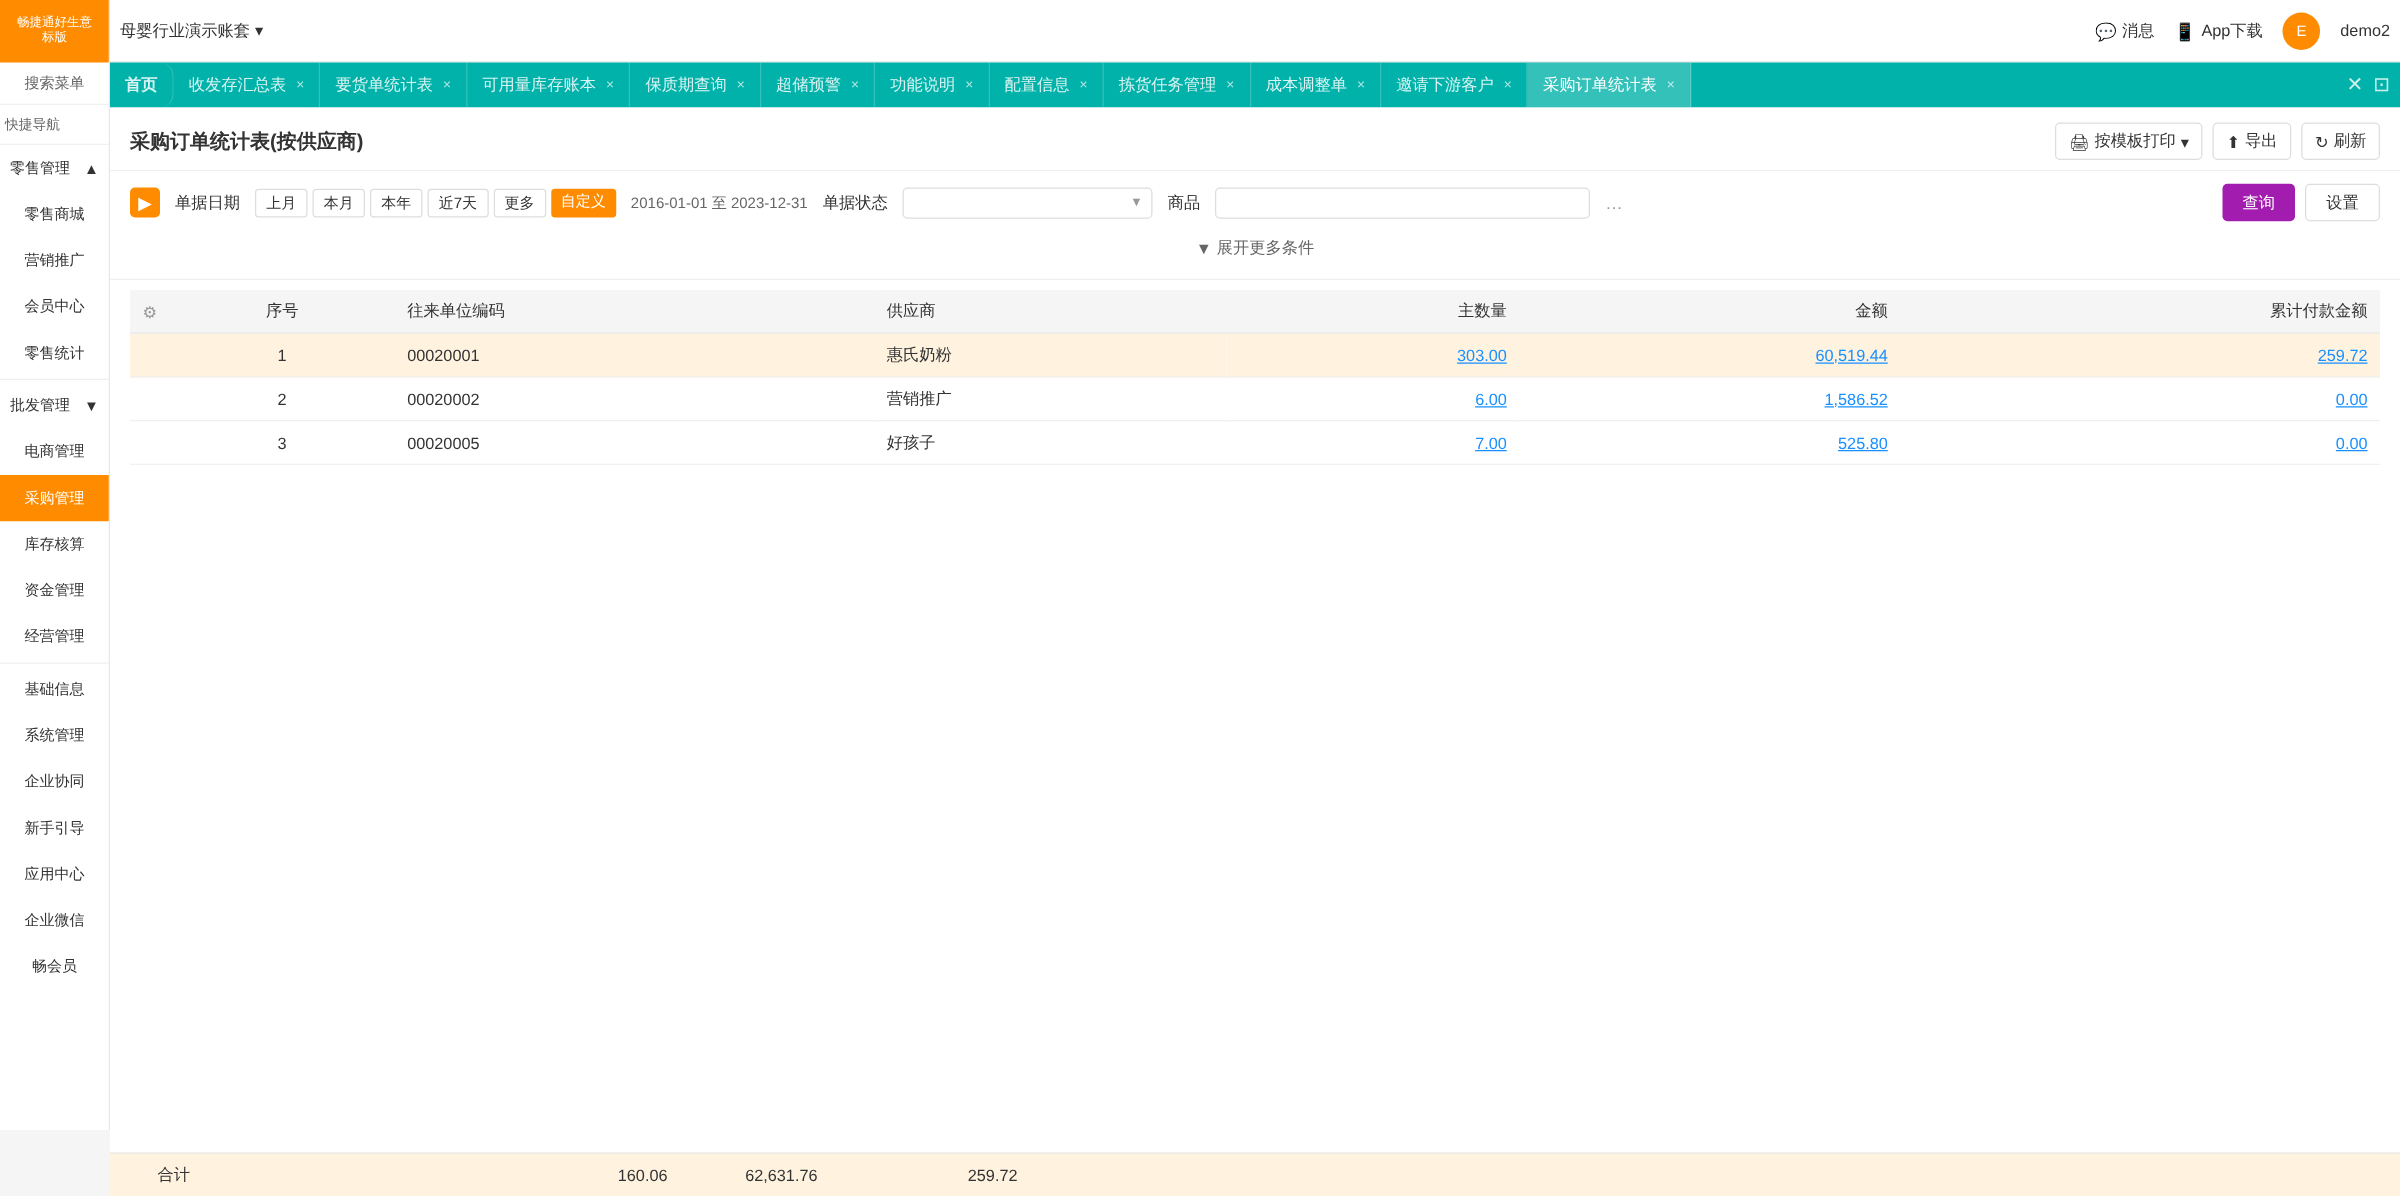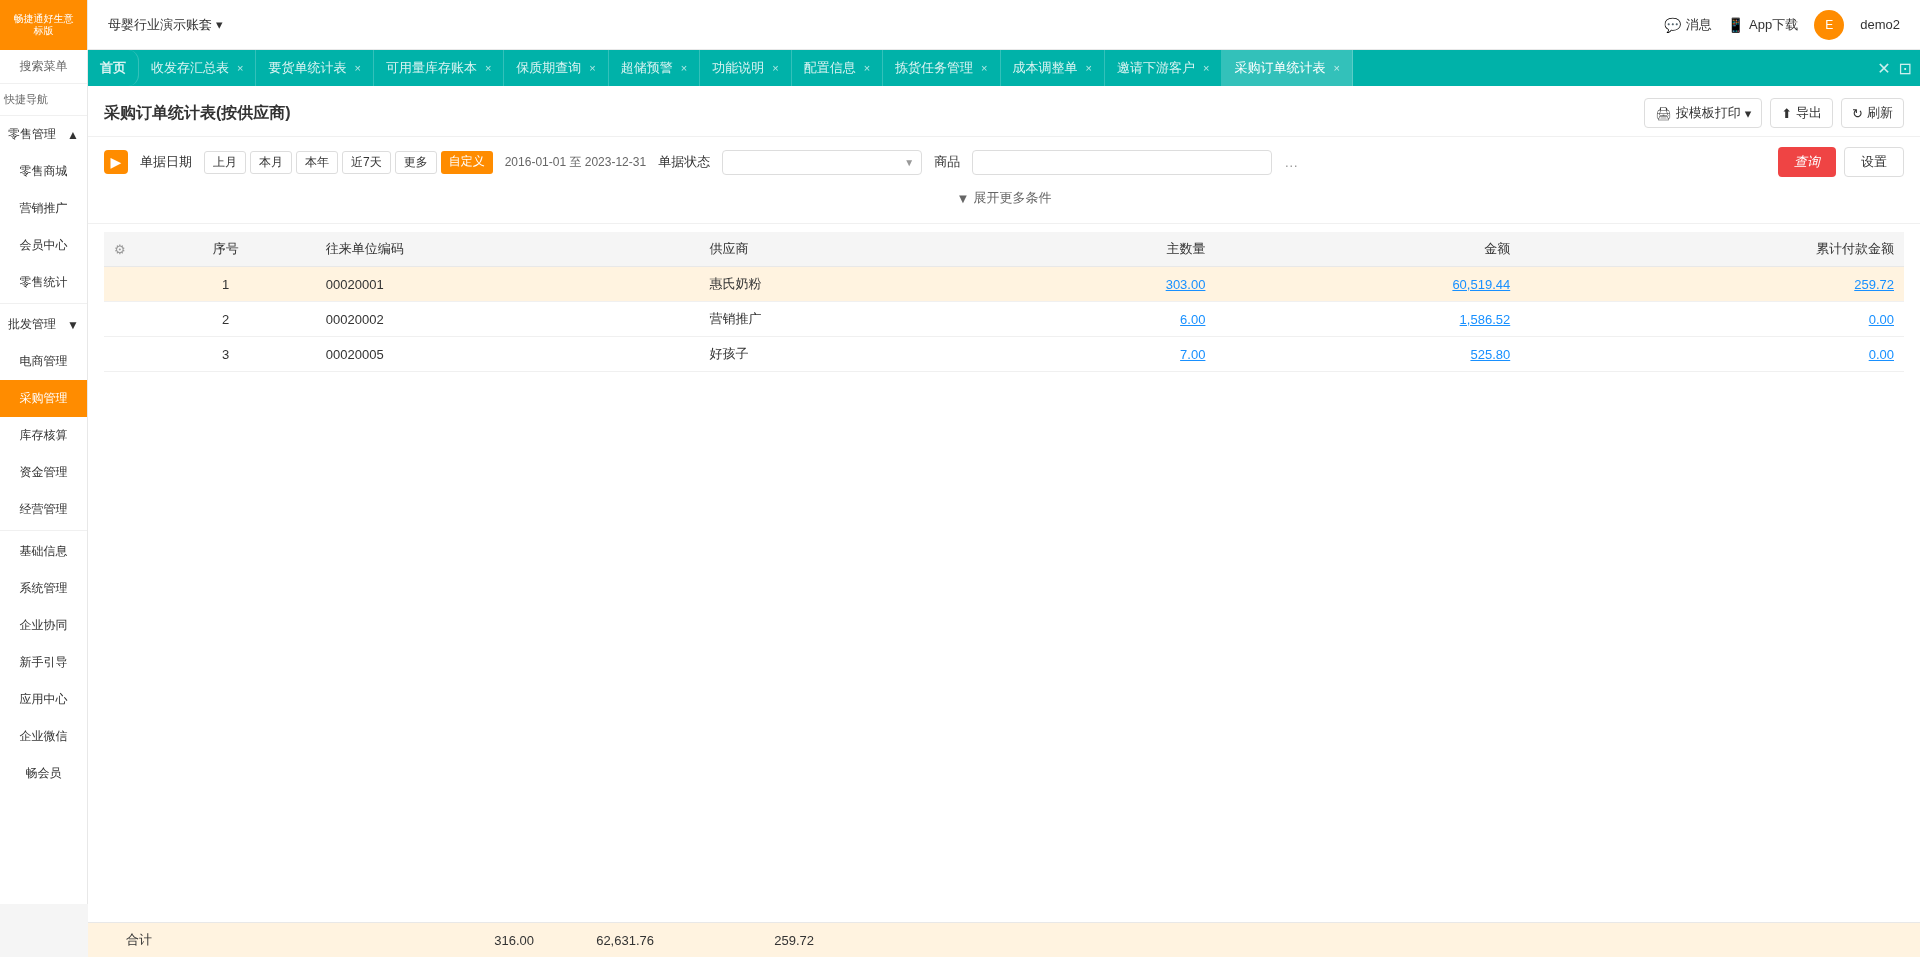--- a/index.html
+++ b/index.html
@@ -69,21 +69,21 @@
       overflow: hidden;
     }
 
     
     .topbar {
       height: 50px;
       background: #fff;
       border-bottom: 1px solid #e8e8e8;
       display: flex;
       align-items: center;
-      padding: 0 20px;
+      padding: 0 8px;
       gap: 8px;
     }
     .topbar-dropdown {
       display: flex;
       align-items: center;
       gap: 4px;
       color: #333;
       font-size: 13px;
       cursor: pointer;
     }
@@ -312,27 +312,26 @@
       gap: 4px;
       padding: 6px 0;
       color: #666;
       font-size: 13px;
       cursor: pointer;
       text-align: center;
     }
 
     .btn-query {
       padding: 5px 16px;
-      background: #ef4444;
+      background: #a21caf;
       color: white;
       border: none;
       border-radius: 4px;
       font-size: 13px;
       cursor: pointer;
-      font-style: italic;
     }
     .btn-settings {
       padding: 5px 16px;
       border: 1px solid #ddd;
       background: #fff;
       color: #333;
       border-radius: 4px;
       font-size: 13px;
       cursor: pointer;
     }
@@ -607,18 +606,18 @@
     <td class="link">7.00</td>
     <td class="link">525.80</td>
     <td class="link">0.00</td>
   </tr>
           </tbody>
       </table>
     </div>
 
     <div class="table-footer">
       <span class="footer-label">合计</span>
-      <span class="footer-qty">316.00</span>
+      <span class="footer-qty">160.06</span>
       <span class="footer-amount">62,631.76</span>
       <span class="footer-paid">259.72</span>
     </div>
   </div>
 </div>
 
 </body></html>

